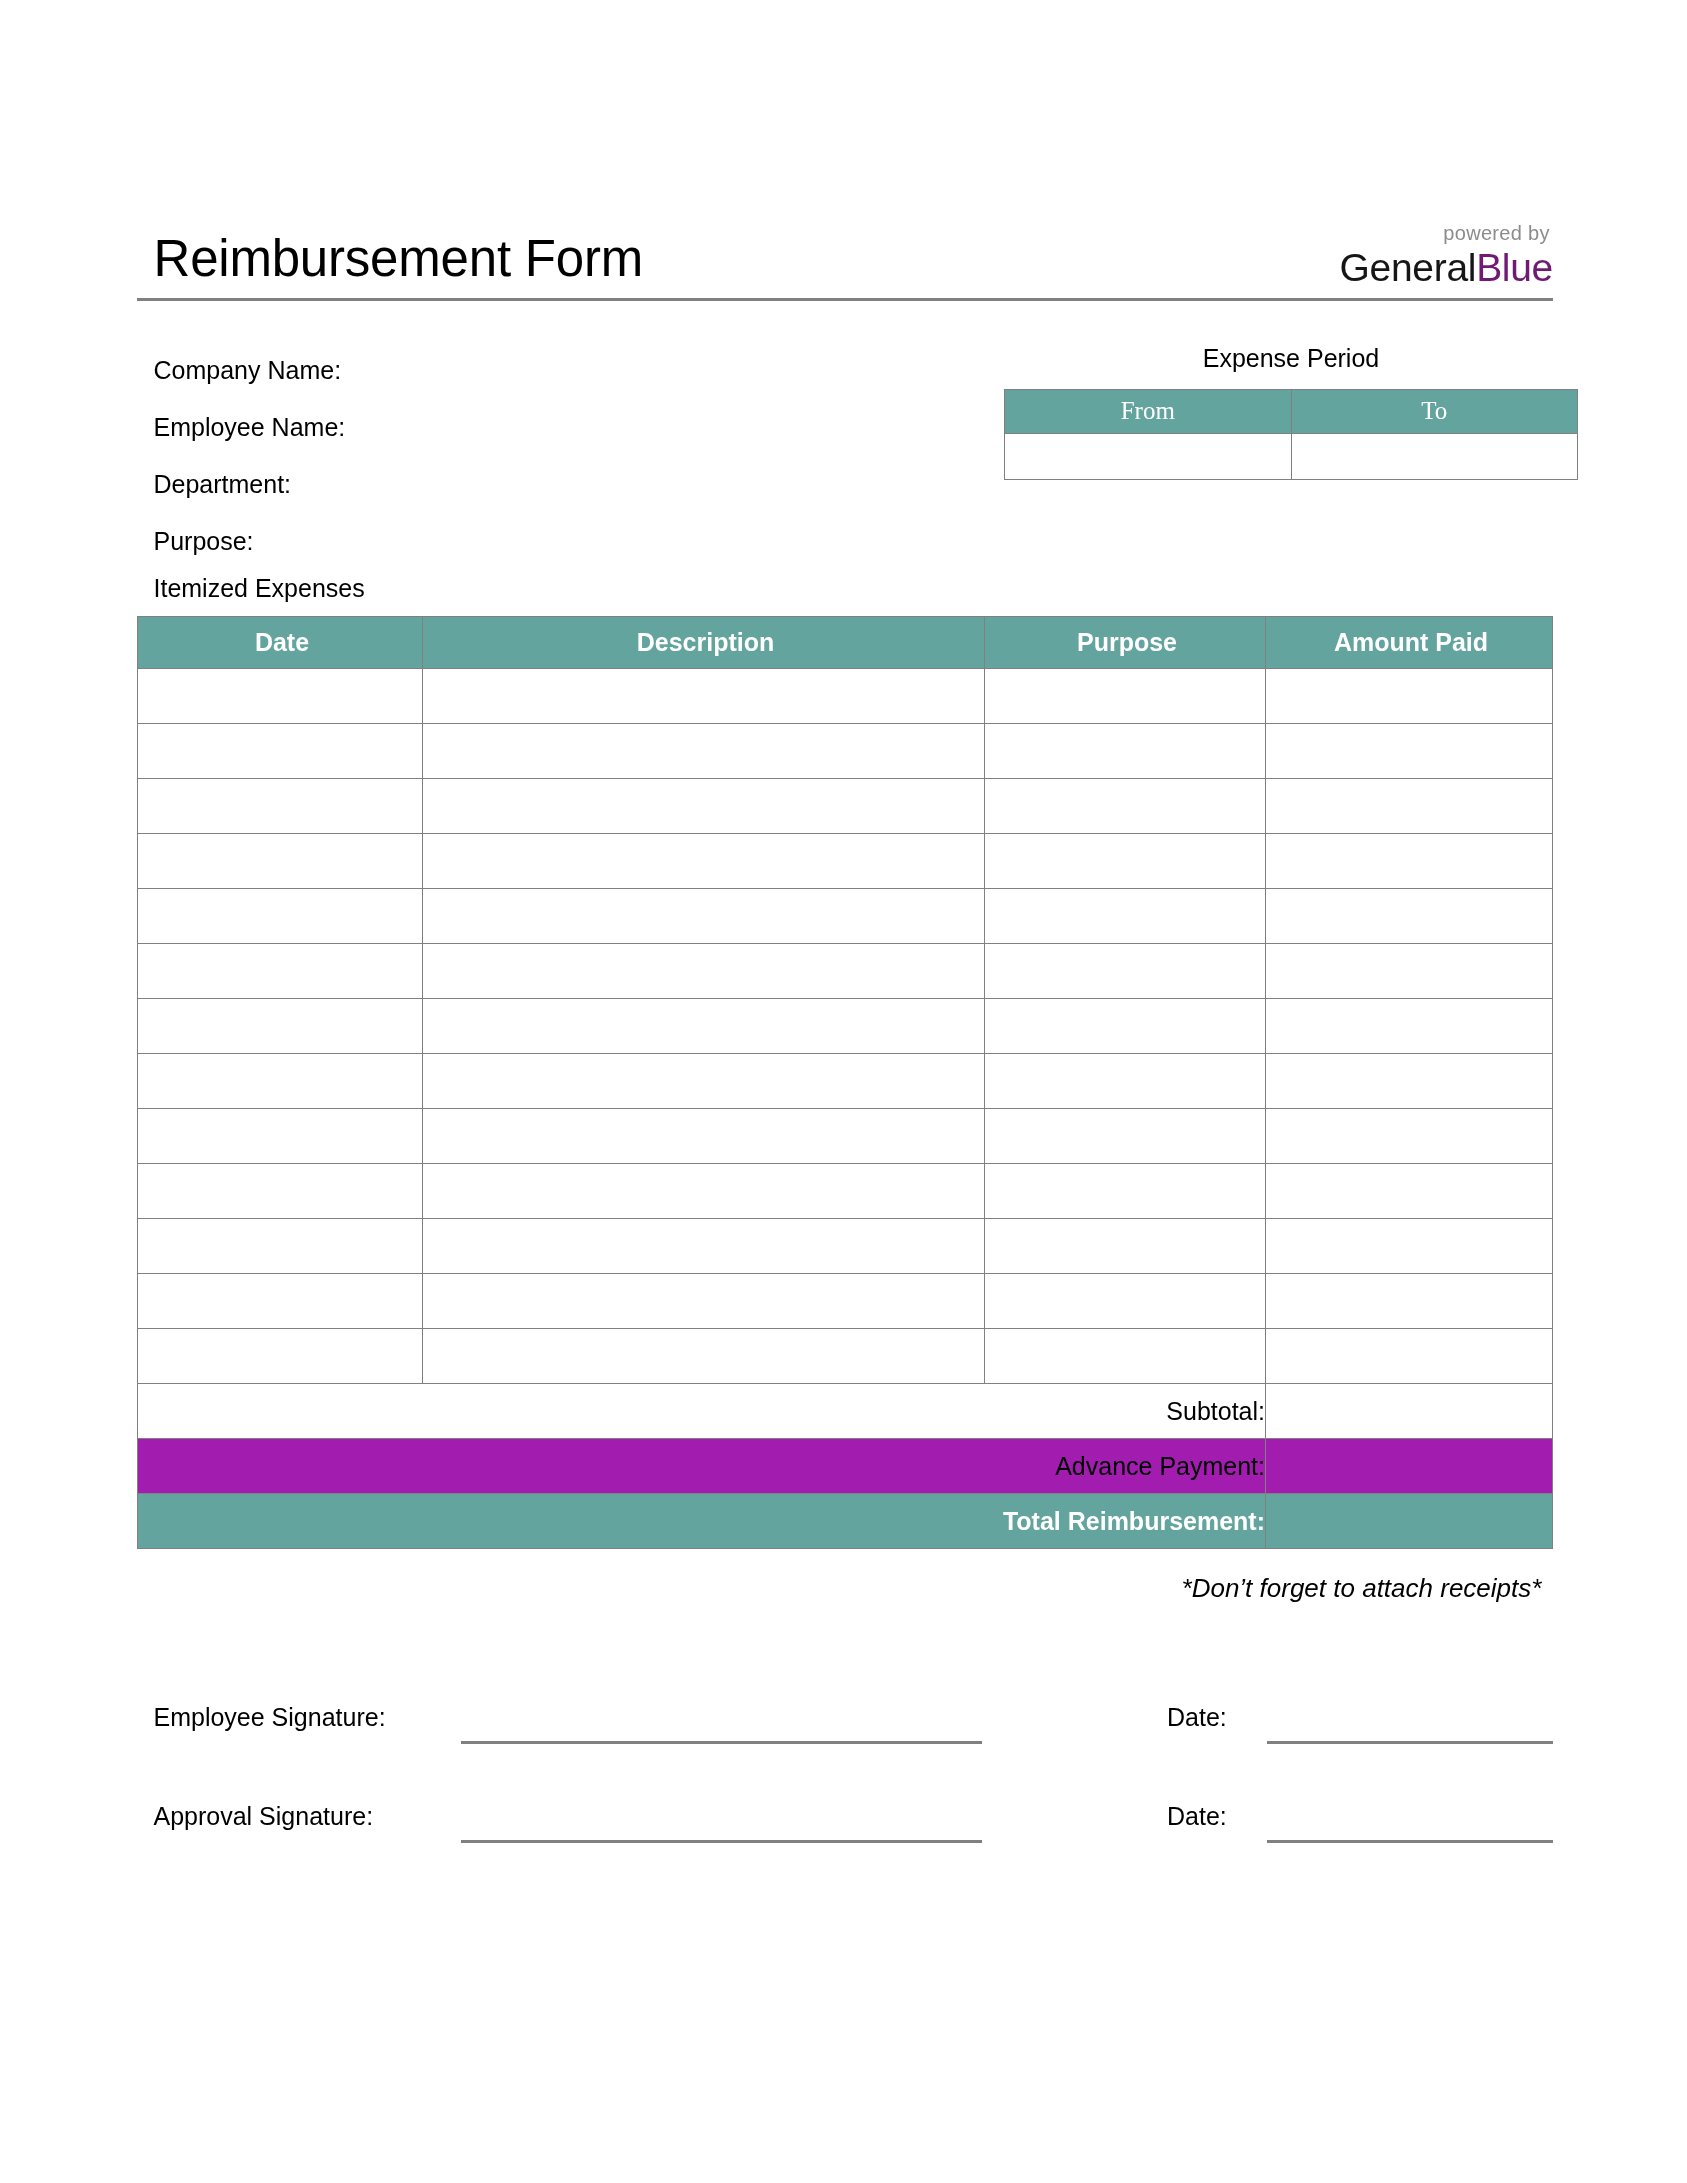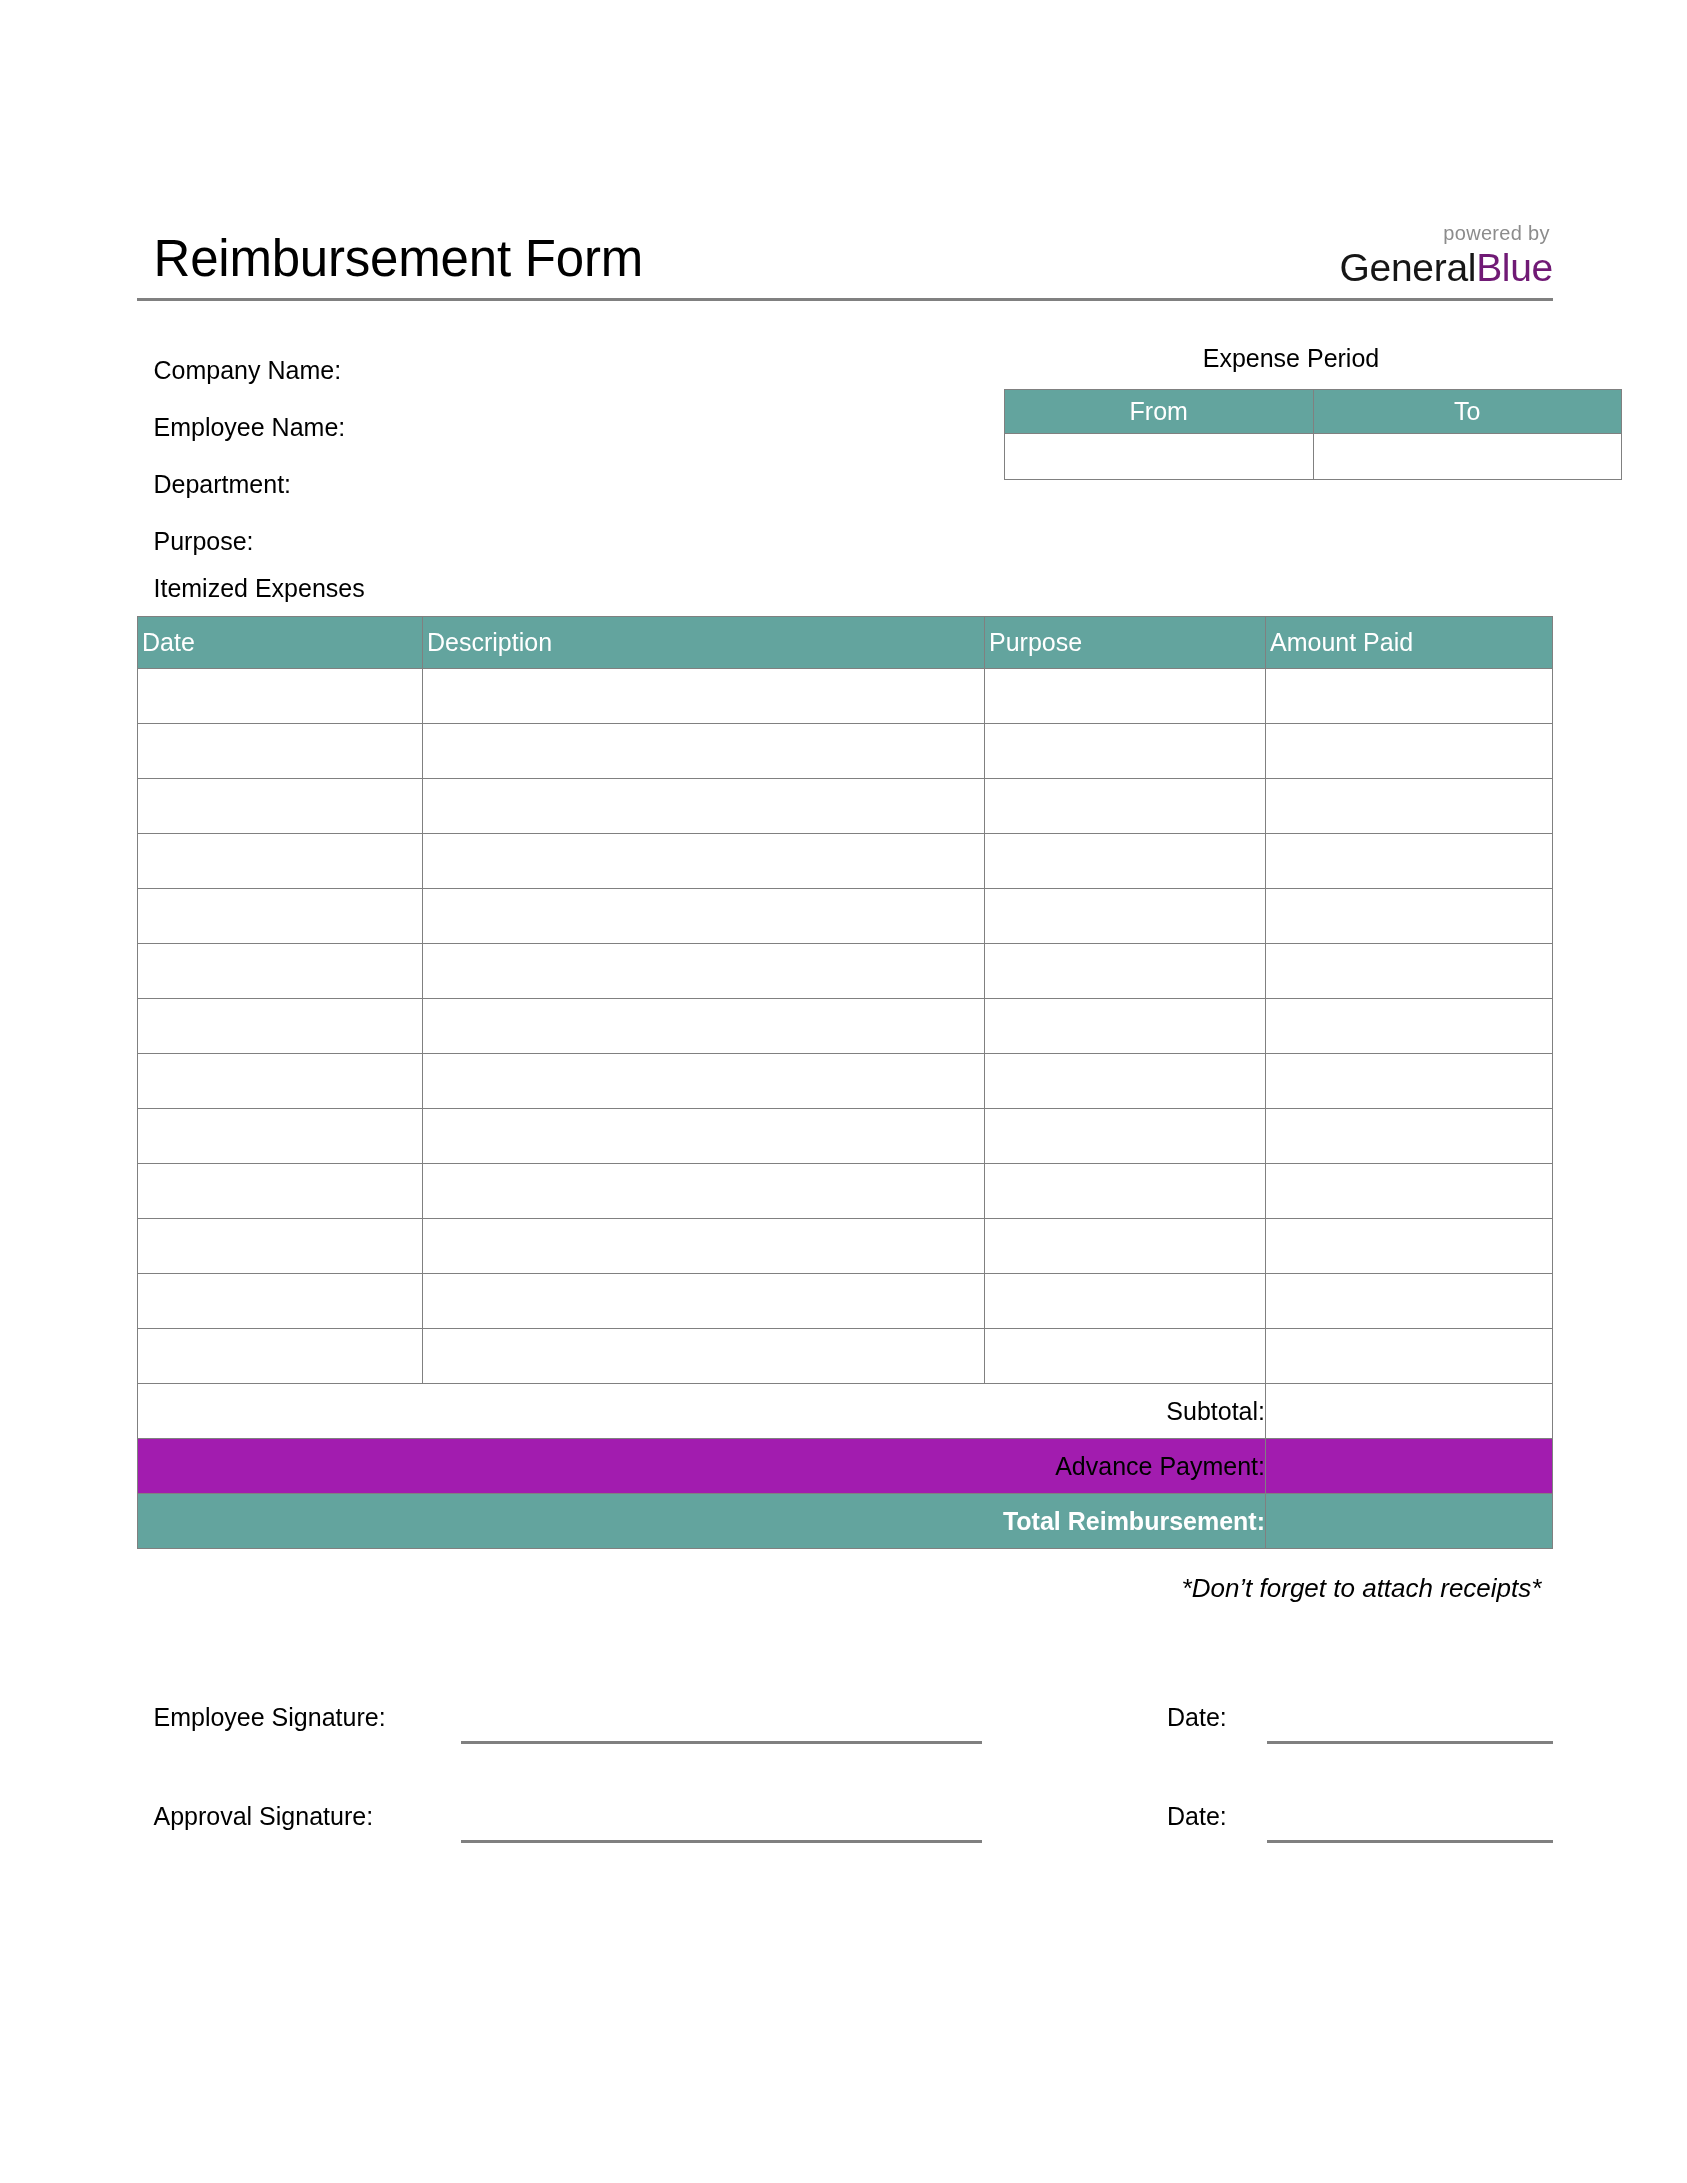--- a/index.html
+++ b/index.html
@@ -100,22 +100,23 @@
     padding-left: 25px;
   }
   .period-title {
     font-size: 25px;
     text-align: center;
     line-height: 1;
     margin-bottom: 18px;
   }
   table.period-table {
     border-collapse: collapse;
-    width: 618px;
+    width: 574px;
     table-layout: fixed;
+    font-family: Liberation Serif, serif;
   }
   table.period-table th,
   table.period-table td {
     border: 1.7px solid #808080;
     height: 43px;
     padding: 0;
   }
   table.period-table th {
     background: #63a49e;
     color: #ffffff;
@@ -149,22 +150,22 @@
   table.items th,
   table.items td {
     border: 1.7px solid #808080;
     padding: 0;
     height: 54px;
   }
   table.items thead th {
     background: #63a49e;
     color: #ffffff;
     font-size: 25px;
-    font-weight: 400;
-    text-align: left;
+    font-weight: 700;
+    text-align: center;
     padding-left: 4px;
     height: 51px;
   }
   table.items tbody td {
     background: #ffffff;
     height: 54px;
   }
   td.sum-label {
     text-align: right;
     font-size: 25px;

